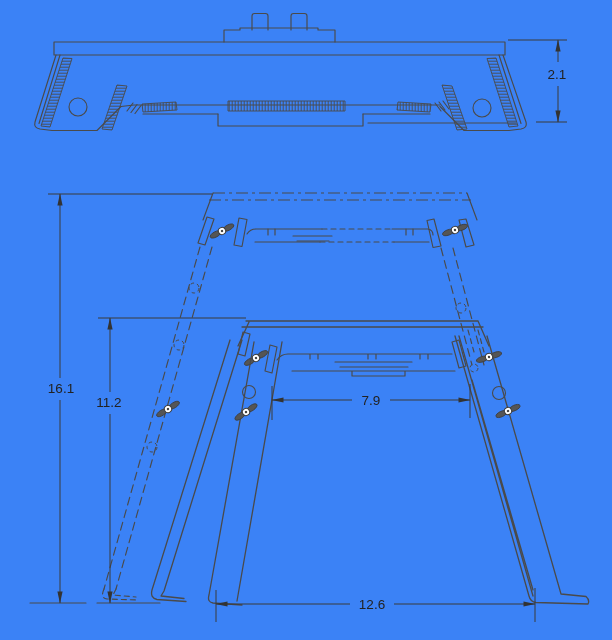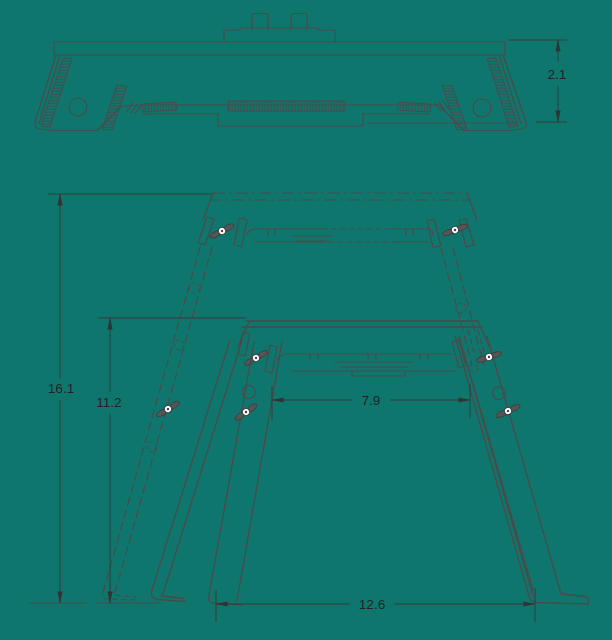--- a/index.html
+++ b/index.html
@@ -1,17 +1,17 @@
 <!DOCTYPE html>
 <html><head>
 <meta charset="utf-8">
 <style>
   html,body{margin:0;padding:0;background:#ffffff;}
   #canvas{
-    width:612px;height:640px;position:relative;background:#0f766e;
+    width:612px;height:640px;position:relative;background:#3b82f6;
     font-family:"Liberation Sans", sans-serif;overflow:hidden;
   }
   svg{display:block}
   .ln{stroke:#4a4a4a;stroke-width:1.15;fill:none;stroke-linecap:round;stroke-linejoin:round;}
   .ln2{stroke:#4a4a4a;stroke-width:1.3;fill:none;stroke-linecap:round;stroke-linejoin:round;}
   .phtop{stroke:#4a4a4a;stroke-width:1.2;fill:none;stroke-dasharray:12 4 3 4;}
   .dash{stroke:#4a4a4a;stroke-width:1.15;fill:none;stroke-dasharray:8 5;stroke-linecap:round;}
   .dashf{stroke:#4a4a4a;stroke-width:1.15;fill:none;stroke-dasharray:5 4;stroke-linecap:round;}
   .dashc{stroke:#4a4a4a;stroke-width:1;fill:none;stroke-dasharray:3.5 3;}
   .hatchbox{stroke:#4a4a4a;stroke-width:0.9;}

